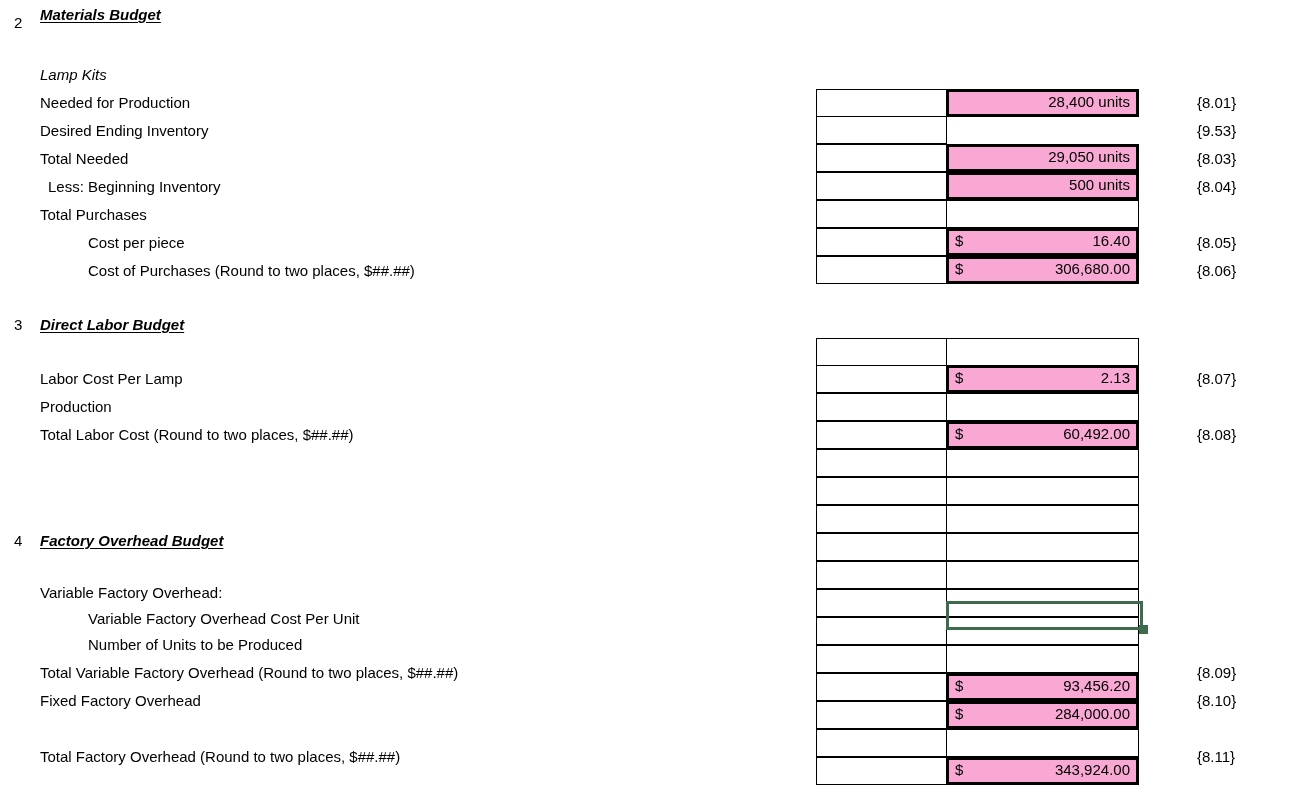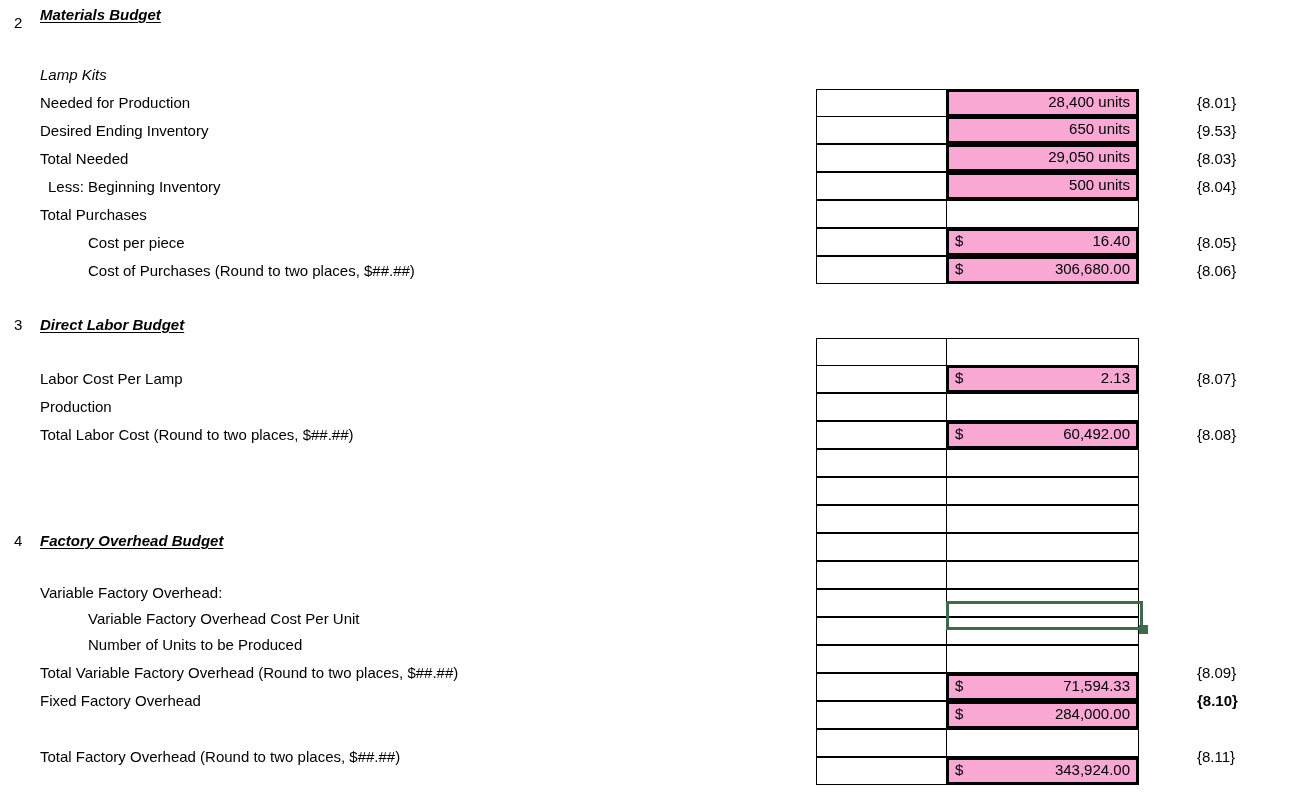--- a/index.html
+++ b/index.html
@@ -156,24 +156,20 @@
   <div class="grid-row">
     <div class="cell col-a"></div>
     <div class="cell col-b filled">
       <span class="cell-cur"></span>
       <span class="cell-text">28,400 units</span>
     </div>
   </div>
 
   <div class="grid-row">
     <div class="cell col-a"></div>
-    <div class="cell col-b filled">
-      <span class="cell-cur"></span>
-      <span class="cell-text">650 units</span>
-    </div>
   </div>
 
   <div class="grid-row">
     <div class="cell col-a"></div>
     <div class="cell col-b filled">
       <span class="cell-cur"></span>
       <span class="cell-text">29,050 units</span>
     </div>
   </div>
 
@@ -280,21 +276,21 @@
     <div class="cell col-b">
       <span class="cell-cur"></span>
       <span class="cell-text"></span>
     </div>
   </div>
 
   <div class="grid-row">
     <div class="cell col-a"></div>
     <div class="cell col-b filled">
       <span class="cell-cur">$</span>
-      <span class="cell-text">71,594.33</span>
+      <span class="cell-text">93,456.20</span>
     </div>
   </div>
 
   <div class="grid-row">
     <div class="cell col-a"></div>
     <div class="cell col-b filled">
       <span class="cell-cur">$</span>
       <span class="cell-text">284,000.00</span>
     </div>
   </div>
@@ -319,14 +315,14 @@
 
 <div class="ref-tag" style="left:1197px; top:89px;">{8.01}</div>
 <div class="ref-tag" style="left:1197px; top:117px;">{9.53}</div>
 <div class="ref-tag" style="left:1197px; top:145px;">{8.03}</div>
 <div class="ref-tag" style="left:1197px; top:173px;">{8.04}</div>
 <div class="ref-tag" style="left:1197px; top:229px;">{8.05}</div>
 <div class="ref-tag" style="left:1197px; top:257px;">{8.06}</div>
 <div class="ref-tag" style="left:1197px; top:365px;">{8.07}</div>
 <div class="ref-tag" style="left:1197px; top:421px;">{8.08}</div>
 <div class="ref-tag" style="left:1197px; top:659px;">{8.09}</div>
-<div class="ref-tag" style="left:1197px; top:687px;font-weight:bold;">{8.10}</div>
+<div class="ref-tag" style="left:1197px; top:687px;">{8.10}</div>
 <div class="ref-tag" style="left:1197px; top:743px;">{8.11}</div>
 
 </body></html>

